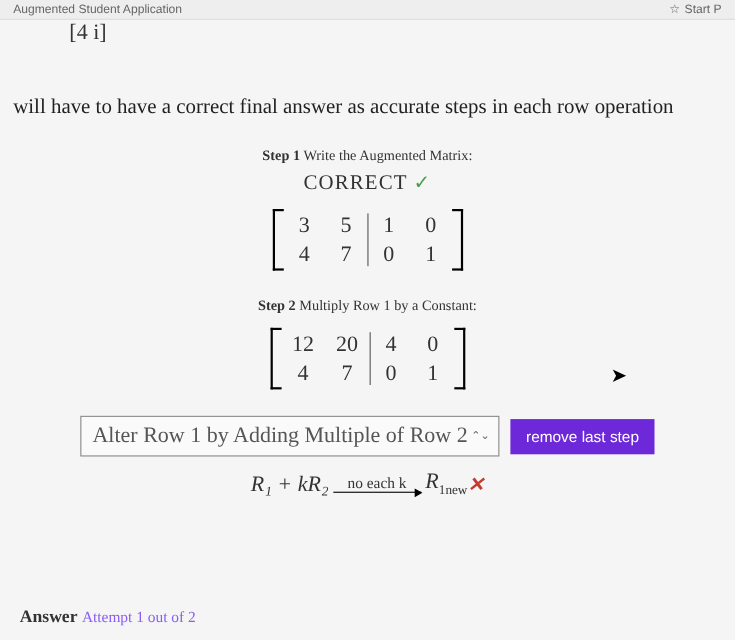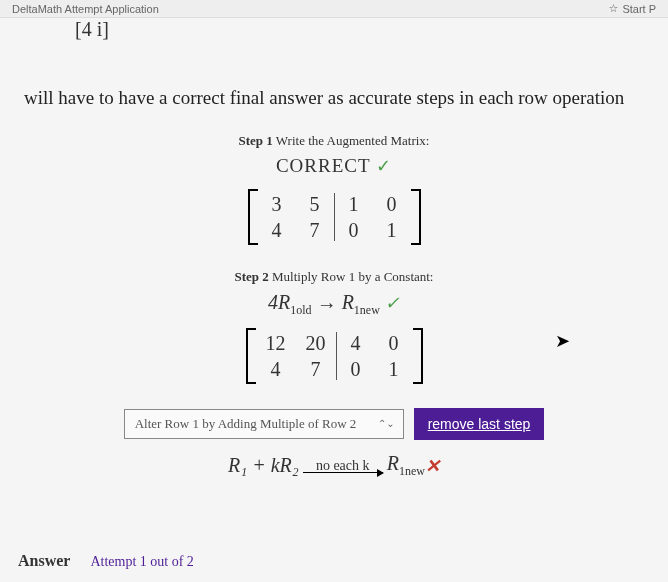--- a/index.html
+++ b/index.html
@@ -17,21 +17,21 @@
       align-items: center;
       padding: 2px 12px;
       font-family: Arial, sans-serif;
       font-size: 11px;
       color: #666;
       background: #eee;
       border-bottom: 1px solid #ddd;
     }
     .star-btn { cursor: pointer; display: flex; align-items: center; gap: 4px; }
     .main {
-      padding: 0 20px;
+      padding: 0 8px;
     }
     .top-matrix {
       font-family: 'Times New Roman', serif;
       font-size: 20px;
       padding-left: 55px;
     }
     .instruction {
       font-family: Georgia, serif;
       font-size: 19px;
       color: #222;
@@ -83,49 +83,48 @@
       display: flex;
       justify-content: center;
       align-items: center;
       gap: 10px;
       margin: 10px 0 12px 0;
     }
     .dropdown {
       border: 1px solid #888;
       background: #fafafa;
       font-family: Georgia, serif;
-      font-size: 13px;
+      font-size: 20px;
       padding: 6px 28px 6px 10px;
       color: #555;
       position: relative;
       cursor: pointer;
       min-width: 280px;
       text-align: left;
     }
     .dropdown::after {
       content: "⌃⌄";
       font-size: 10px;
       line-height: 6px;
       position: absolute;
       right: 8px;
       top: 50%;
       transform: translateY(-50%);
       display: flex;
       flex-direction: column;
       color: #666;
     }
     .remove-btn {
-      background: #4c1d95;
+      background: #6d28d9;
       color: #fff;
       font-family: Arial, sans-serif;
       font-size: 14px;
       padding: 8px 14px;
       border: none;
       cursor: pointer;
-      text-decoration: underline;
     }
     .expr-line {
       font-family: 'Times New Roman', serif;
       font-size: 20px;
       font-style: italic;
       display: inline-flex;
       align-items: center;
       gap: 0;
     }
     .long-arrow {
@@ -158,27 +157,27 @@
       font-size: 18px;
       color: #000;
     }
     .answer-footer {
       position: absolute;
       bottom: 12px;
       left: 18px;
       font-family: Georgia, serif;
       font-size: 16px;
     }
-    .answer-footer .att { color: #4c1d95; font-size: 14px; margin-left: 16px; }
+    .answer-footer .att { color: #8b5cf6; font-size: 14px; margin-left: 0; }
   </style>
 </head>
 <body>
 
 <div class="header-bar">
-  <span>DeltaMath Attempt Application</span>
+  <span>Augmented Student Application</span>
   <span class="star-btn">
     <span>☆</span>
     <span>Start P</span>
   </span>
 </div>
 
 <div class="main">
   <div class="top-matrix">[4   i]</div>
   <div class="instruction">will have to have a correct final answer as accurate steps in each row operation</div>
 
@@ -211,26 +210,20 @@
           <span class="cell">1</span>
         </div>
       <div class="bracket right"></div>
     </div>
   </div>
 
   <div class="step-block">
     <div class="step-title">
       <b>Step 2</b>
       <span>Multiply Row 1 by a Constant:</span>
-    </div>
-    <div class="arrow-line">
-      <span>4R</span><span class="sub">1old</span>
-      <span>→</span>
-      <span>R</span><span class="sub">1new</span>
-      <span class="check">✓</span>
     </div>
     <div class="matrix">
       <div class="bracket left"></div>
       <div class="mcol">
           <span class="cell">12</span>
           <span class="cell">4</span>
         </div>
       <div class="mcol">
           <span class="cell">20</span>
           <span class="cell">7</span>

